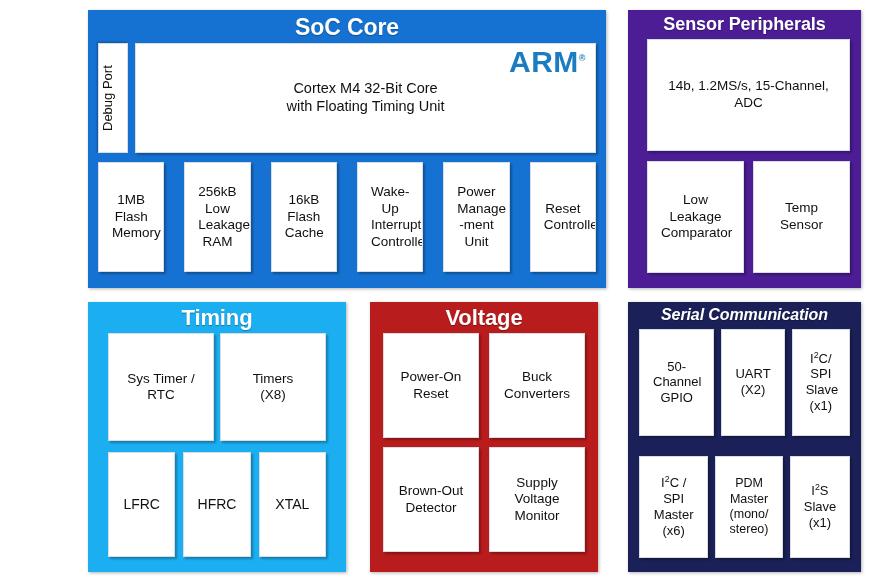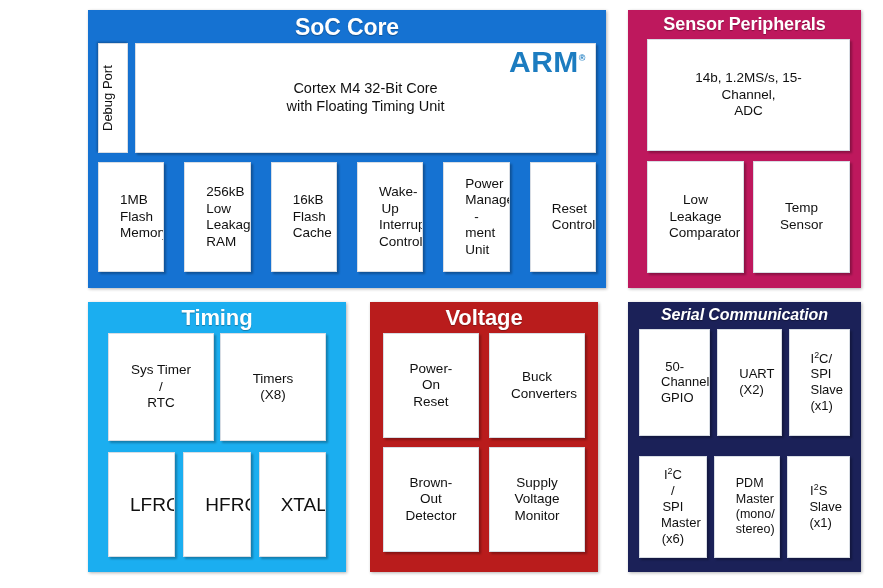--- a/index.html
+++ b/index.html
@@ -35,37 +35,37 @@
   }
   .panel-body {
     flex: 1 1 auto;
     position: relative;
     display: flex;
     flex-direction: column;
   }
 
   
   .p-soc     { background: #1572D2; }
-  .p-sensor  { background: #be185d; }
+  .p-sensor  { background: #4c1d95; }
   .p-timing  { background: #1BAEF0; }
   .p-voltage { background: #b91c1c; }
   .p-serial  { background: #1B2158; }
 
   
   .block {
     background: #ffffff;
     border: 1px solid #d8dde4;
     box-shadow: 1.5px 1.5px 2px rgba(0,0,0,0.28);
     display: flex;
     align-items: center;
     justify-content: center;
     text-align: center;
     color: #101010;
     line-height: 1.22;
-    padding: 2px 21px;
+    padding: 2px 13px;
     overflow: hidden;
   }
   .block .txt { display: block; width: 100%; }
   sup { font-size: 0.68em; vertical-align: super; line-height: 0; }
 
   
   #soc { left: 88px; top: 10px; width: 518px; height: 278px; }
   #soc .panel-title { font-size: 23px; padding: 5px 0 4px 0; }
   #soc .panel-body { padding: 0 10px 9px 10px; }
 
@@ -108,21 +108,21 @@
   .sensor-row { display: flex; gap: 9px; height: 112px; }
   .sensor-row .block { flex: 1 1 0; font-size: 13.5px; }
 
   
   #timing { left: 88px; top: 302px; width: 258px; height: 270px; }
   #timing .panel-title { font-size: 22px; padding: 4px 0 4px 0; }
   #timing .panel-body { padding: 0 20px 14px 20px; }
   .timing-row1 { display: flex; gap: 6px; height: 108px; margin-bottom: 11px; }
   .timing-row1 .block { flex: 1 1 0; font-size: 13.5px; }
   .timing-row2 { display: flex; gap: 8px; height: 105px; }
-  .timing-row2 .block { flex: 1 1 0; font-size: 19px; }
+  .timing-row2 .block { flex: 1 1 0; font-size: 14px; }
 
   
   #voltage { left: 370px; top: 302px; width: 228px; height: 270px; }
   #voltage .panel-title { font-size: 22px; padding: 4px 0 4px 0; }
   #voltage .panel-body { padding: 0 13px 13px 13px; }
   .volt-row { display: flex; gap: 10px; height: 105px; }
   .volt-row:first-child { margin-bottom: 9px; }
   .volt-row .block { flex: 1 1 0; font-size: 13.5px; }
 
   

